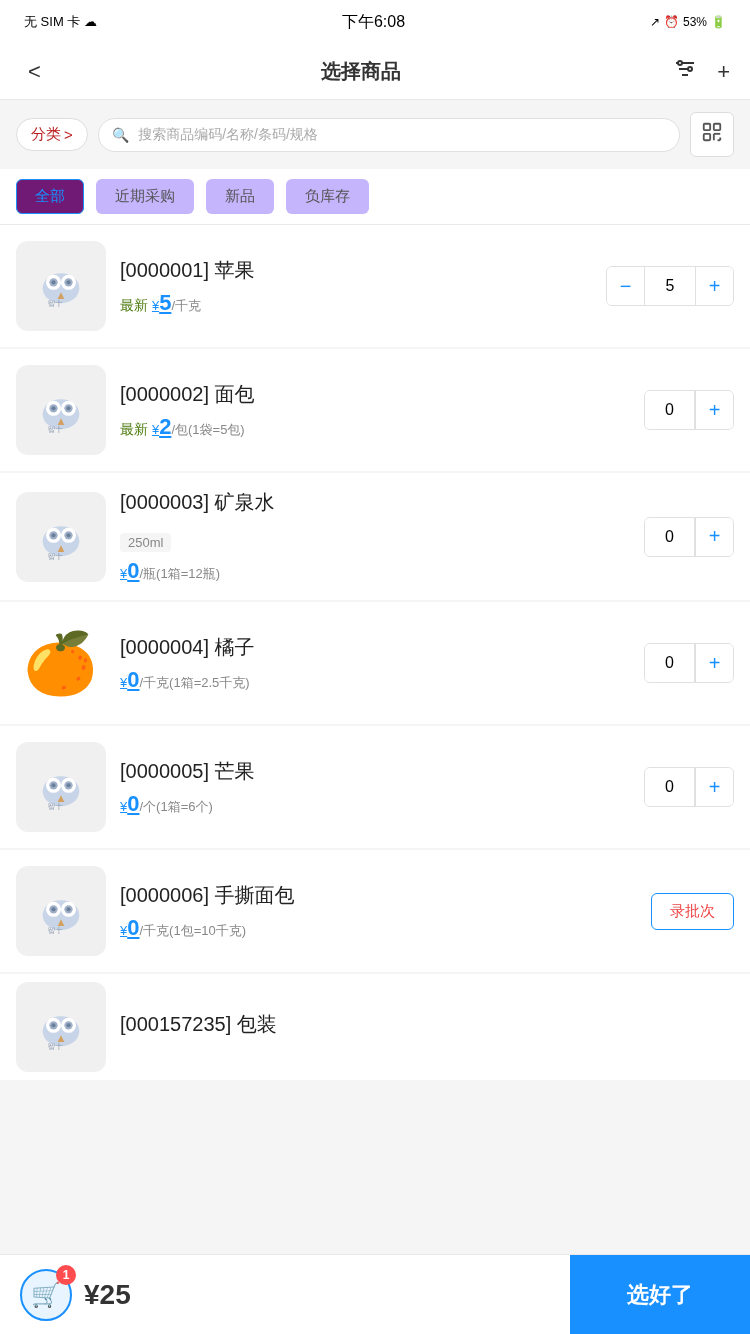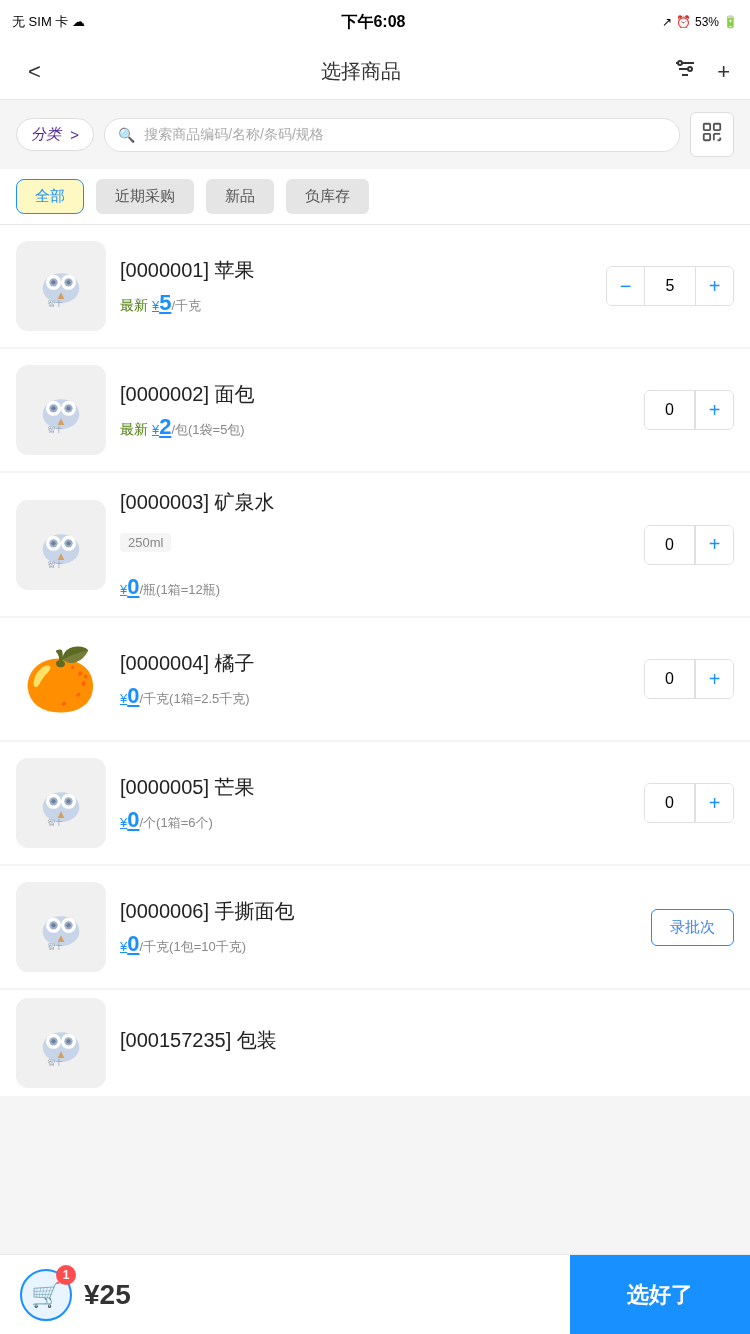--- a/index.html
+++ b/index.html
@@ -13,47 +13,47 @@
       font-size: 28px;
     }
 
     
     .status-bar {
       background: #fff;
       height: 44px;
       display: flex;
       align-items: center;
       justify-content: space-between;
-      padding: 0 12px;
+      padding: 0 24px;
       font-size: 14px;
       font-weight: 500;
     }
     .status-left { display: flex; align-items: center; gap: 6px; font-size: 13px; }
-    .status-center { font-size: 16px; font-weight: 700; }
+    .status-center { font-size: 16px; font-weight: 400; }
     .status-right { display: flex; align-items: center; gap: 4px; font-size: 12px; }
 
     
     .nav-bar {
       background: #fff;
       height: 56px;
       display: flex;
       align-items: center;
       justify-content: space-between;
       padding: 0 20px;
       border-bottom: 1px solid #e8e8e8;
     }
     .nav-back {
       font-size: 22px;
       color: #333;
       cursor: pointer;
       padding: 8px;
     }
     .nav-title {
       font-size: 20px;
-      font-weight: 400;
+      font-weight: 700;
       color: #333;
     }
     .nav-actions {
       display: flex; align-items: center; gap: 20px;
     }
     .nav-action-btn {
       font-size: 22px;
       color: #333;
       cursor: pointer;
     }
@@ -65,25 +65,24 @@
       display: flex;
       align-items: center;
       gap: 10px;
     }
     .category-btn {
       background: #fff;
       border: 1px solid #ddd;
       border-radius: 20px;
       padding: 6px 14px;
       font-size: 15px;
-      color: #4c1d95;
-      display: flex; align-items: center; gap: 9px;
+      color: #b91c1c;
+      display: flex; align-items: center; gap: 3px;
       white-space: nowrap;
       cursor: pointer;
-      font-style: italic;
     }
     .search-box {
       flex: 1;
       background: #fff;
       border: 1px solid #e0e0e0;
       border-radius: 20px;
       padding: 7px 14px;
       display: flex; align-items: center; gap: 8px;
       font-size: 14px;
       color: #aaa;
@@ -105,27 +104,26 @@
       gap: 12px;
       border-bottom: 1px solid #e8e8e8;
     }
     .tab-item {
       padding: 7px 18px;
       border-radius: 6px;
       font-size: 15px;
       cursor: pointer;
       border: 1px solid transparent;
       color: #555;
-      background: #e5e5e5;
+      background: #c4b5fd;
     }
     .tab-item.active {
       color: #1890ff;
       border-color: #1890ff;
-      background: #fef9c3;
-      border-radius: 8px;
+      background: #701a75;
     }
 
     
     .product-list {
       background: #f5f5f5;
     }
     .product-item {
       background: #fff;
       margin-bottom: 2px;
       padding: 16px;
@@ -163,21 +161,21 @@
       font-weight: 500;
       margin-bottom: 6px;
     }
     .product-spec {
       font-size: 13px;
       color: #888;
       background: #f5f5f5;
       display: inline-block;
       padding: 2px 8px;
       border-radius: 4px;
-      margin-bottom: 22px;
+      margin-bottom: 6px;
     }
     .product-price {
       font-size: 14px;
       color: #888;
     }
     .product-price .price-label {
       color: #4d7c0f;
     }
     .product-price .currency {
       color: #1890ff;
@@ -222,21 +220,21 @@
       font-size: 16px;
       border: none;
       outline: none;
       background: #fff;
     }
     .batch-btn {
       border: 1px solid #1890ff;
       border-radius: 6px;
       padding: 8px 18px;
       font-size: 15px;
-      color: #3b82f6;
+      color: #ef4444;
       cursor: pointer;
       background: #fff;
       white-space: nowrap;
     }
 
     
     .bottom-bar {
       position: fixed;
       bottom: 0; left: 0; right: 0;
       width: 750px;

